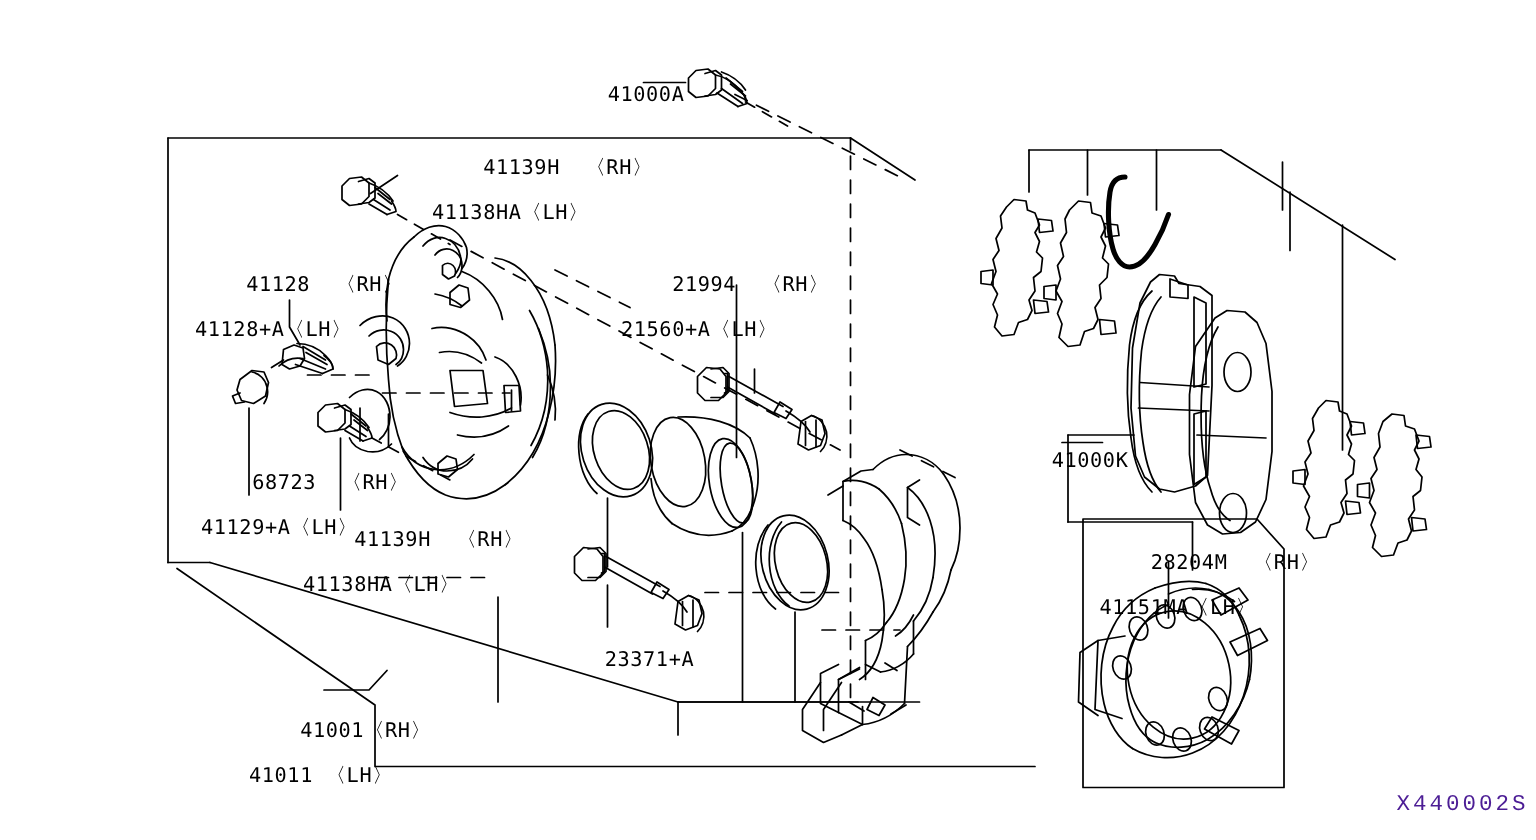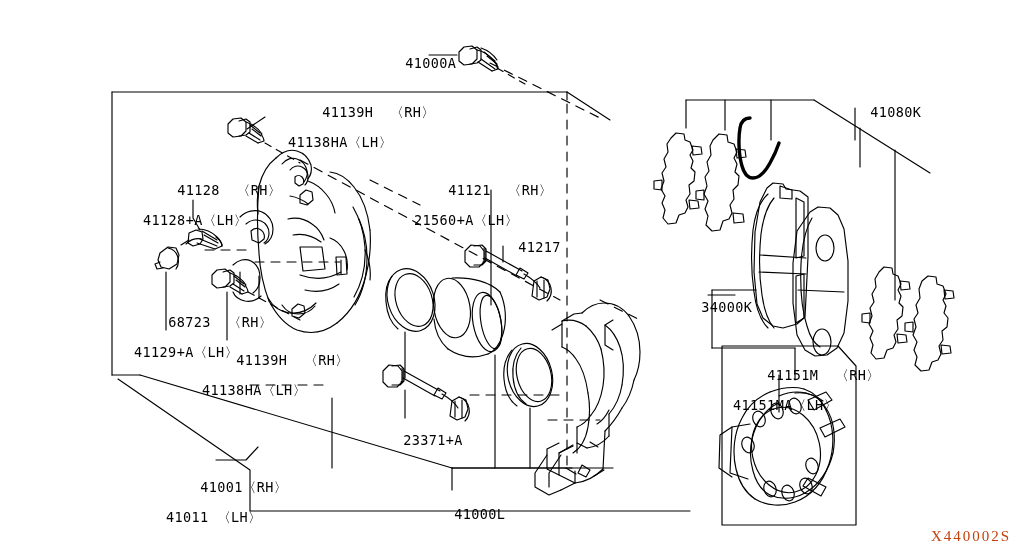--- a/index.html
+++ b/index.html
@@ -16,24 +16,24 @@
     font-family:"DejaVu Sans Mono","Liberation Mono",monospace;
     font-size:13.5px;
     line-height:15px;
     color:#000000;
     white-space:pre;
     letter-spacing:0.4px;
   }
   .lbl .l2{display:block;}
   .diagid{
     position:absolute;
-    font-family:Liberation Serif, serif;
+    font-family:Liberation Mono, monospace;
     font-size:15px;
     letter-spacing:2px;
-    color:#c2410c;
+    color:#4c1d95;
     white-space:pre;
   }
 </style>
 </head>
 <body>
 
 <div id="stage">
 
   <svg id="art" viewBox="0 0 1024 560" xmlns="http://www.w3.org/2000/svg">
     <g fill="none" stroke="#000" stroke-width="1.15" stroke-linejoin="round" stroke-linecap="round">
@@ -375,65 +375,56 @@
 
   <div class="lbl" style="left:371px;top:41px;">
     <span>41000A</span>
   </div>
 
   <div class="lbl" style="left:288px;top:90px;">
     <span>41139H  〈RH〉</span>
     <span class="l2">41138HA〈LH〉</span>
   </div>
 
-  <div class="lbl" style="left:143px;top:168px;">
+  <div class="lbl" style="left:130px;top:168px;">
     <span>41128  〈RH〉</span>
     <span class="l2">41128+A〈LH〉</span>
   </div>
 
   <div class="lbl" style="left:414px;top:168px;">
-    <span>41121  〈RH〉</span>
+    <span>21994  〈RH〉</span>
     <span class="l2">21560+A〈LH〉</span>
   </div>
 
-  <div class="lbl" style="left:484px;top:225px;">
-    <span>41217</span>
-  </div>
 
   <div class="lbl" style="left:134px;top:300px;">
     <span>68723  〈RH〉</span>
     <span class="l2">41129+A〈LH〉</span>
   </div>
 
   <div class="lbl" style="left:202px;top:338px;">
     <span>41139H  〈RH〉</span>
     <span class="l2">41138HA〈LH〉</span>
   </div>
 
   <div class="lbl" style="left:369px;top:418px;">
     <span>23371+A</span>
   </div>
 
   <div class="lbl" style="left:138px;top:465px;margin-left:28px;">
     <span>41001〈RH〉</span>
     <span class="l2">41011 〈LH〉</span>
   </div>
 
-  <div class="lbl" style="left:420px;top:492px;">
-    <span>41000L</span>
-  </div>
-
-  <div class="lbl" style="left:836px;top:90px;">
-    <span>41080K</span>
-  </div>
+
 
   <div class="lbl" style="left:667px;top:285px;">
-    <span>34000K</span>
+    <span>41000K</span>
   </div>
 
   <div class="lbl" style="left:733px;top:353px;">
-    <span>41151M  〈RH〉</span>
+    <span>28204M  〈RH〉</span>
     <span class="l2">41151MA〈LH〉</span>
   </div>
 
   <div class="diagid" style="left:931px;top:528px;">X440002S</div>
 
 </div>
 
 </body></html>

